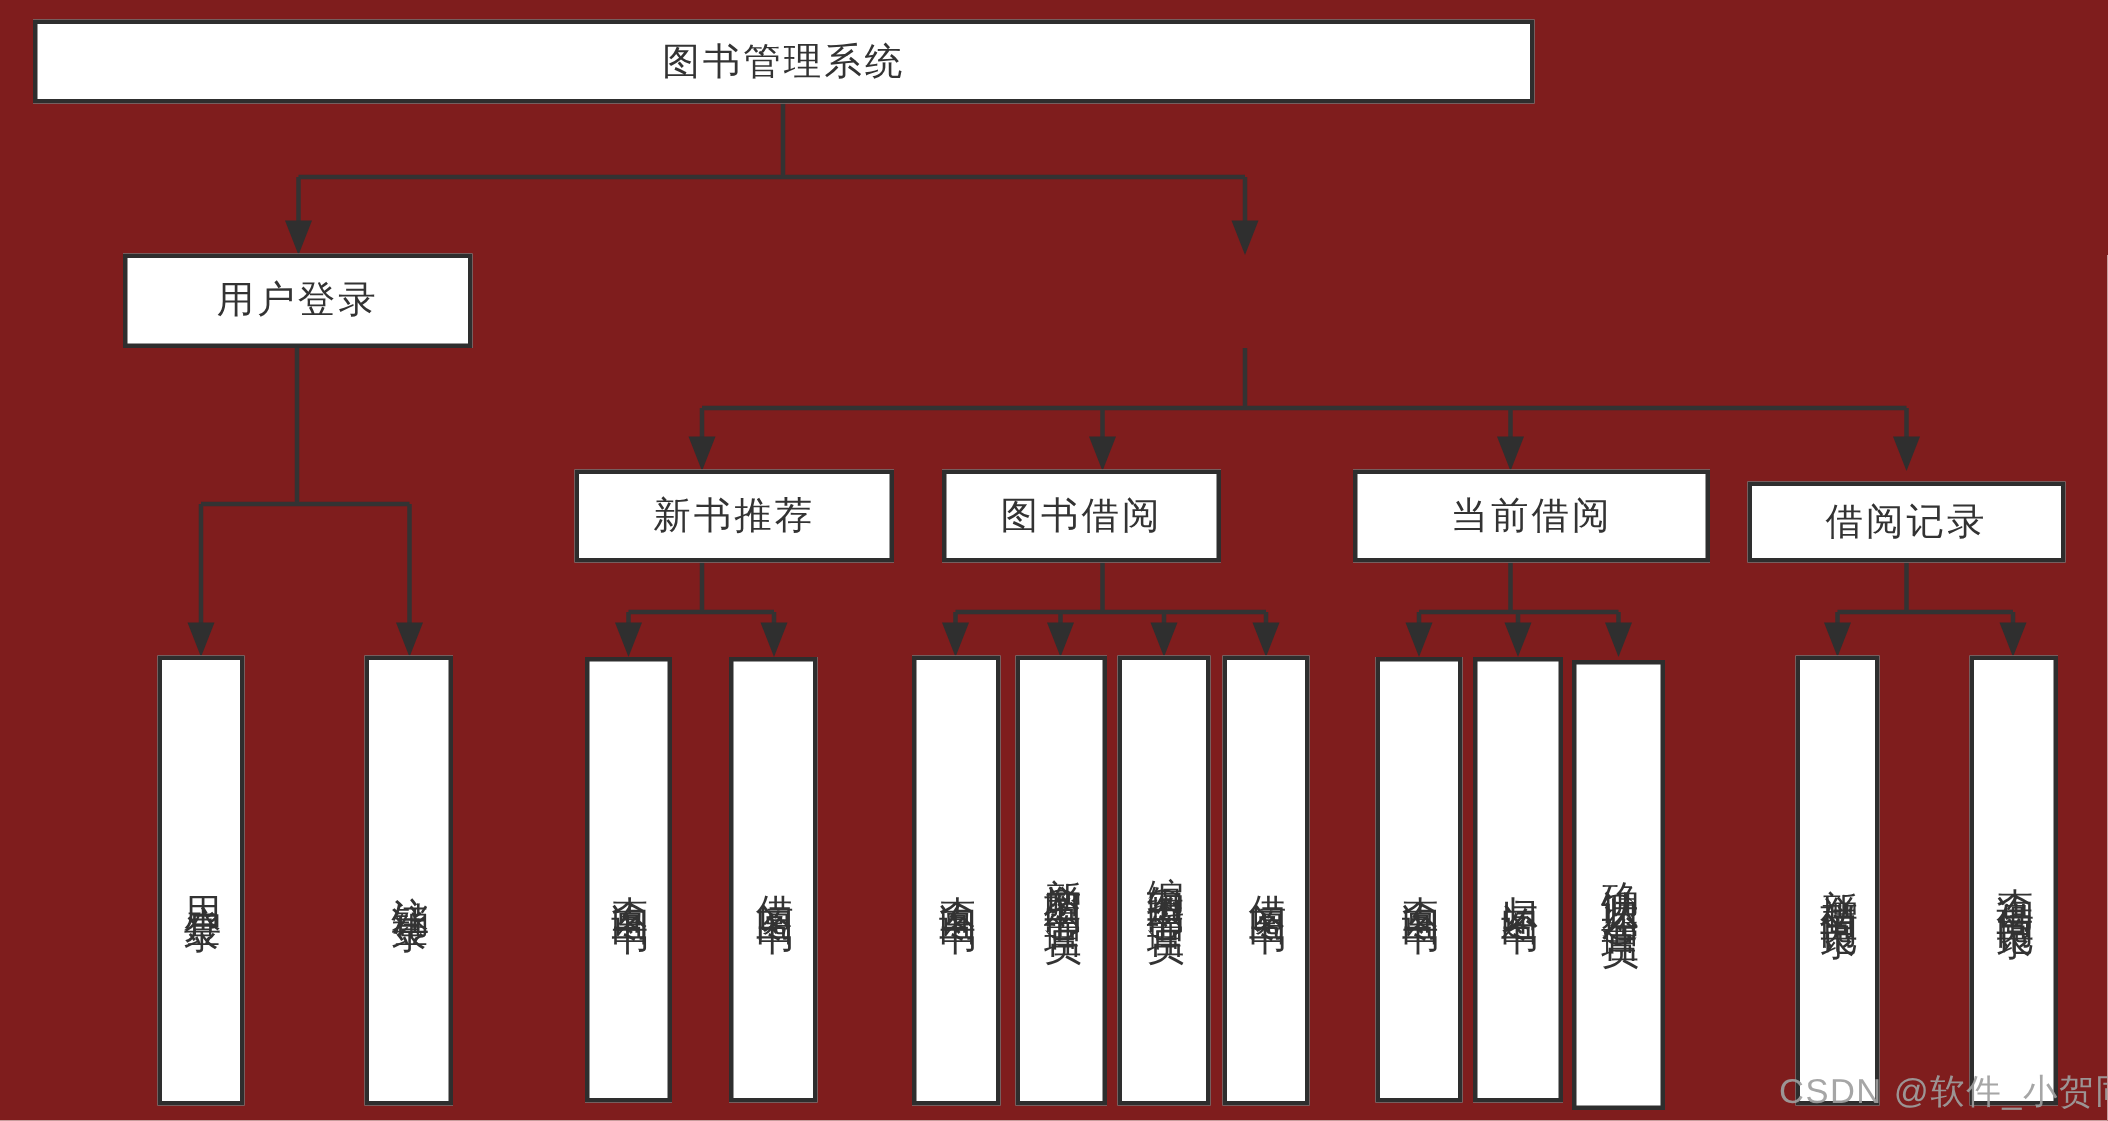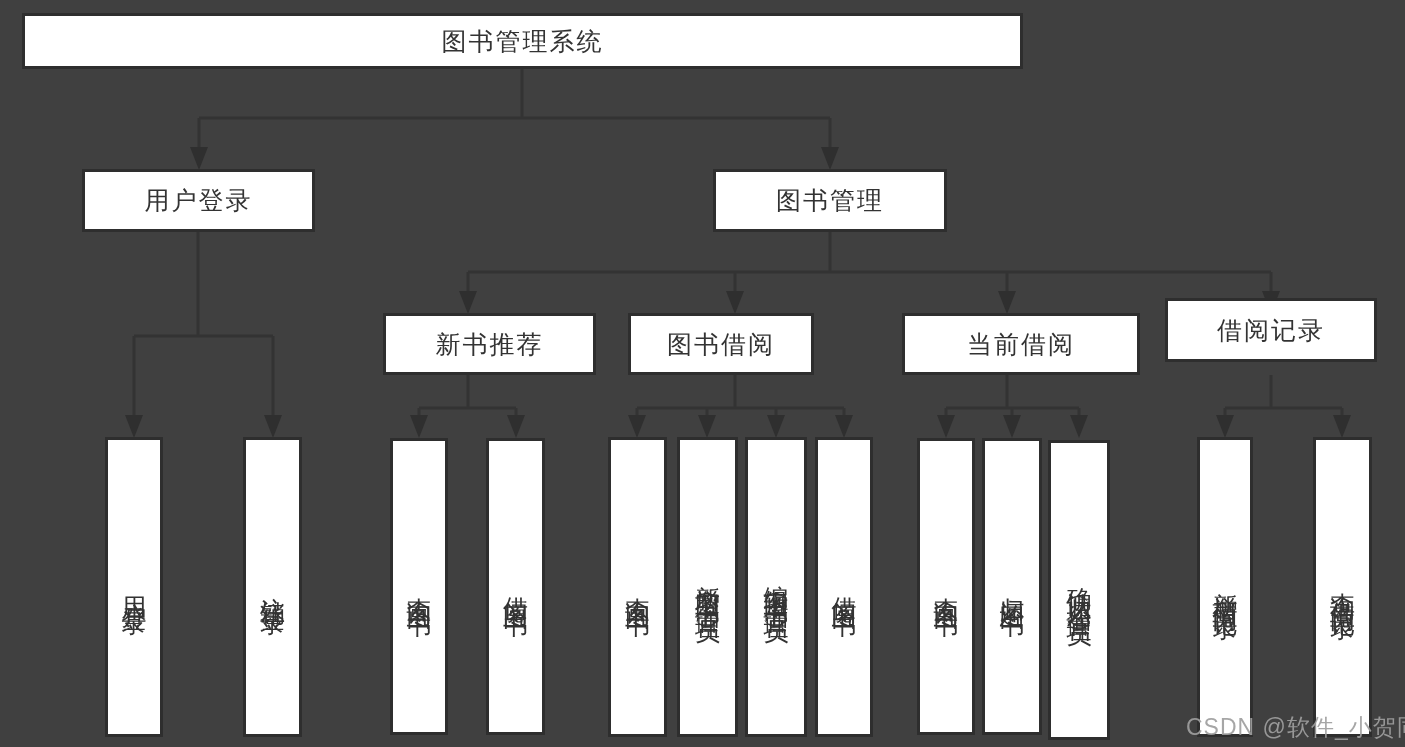--- a/index.html
+++ b/index.html
@@ -1,17 +1,17 @@
 <!DOCTYPE html>
 <html><head>
 <meta charset="utf-8">
 <style>
   html,body{margin:0;padding:0;background:#ffffff;}
   .stage{
-    position:relative;width:1405px;height:747px;background:#404040;overflow:hidden;
+    position:relative;width:1405px;height:747px;background:#7f1d1d;overflow:hidden;
     font-family:"Liberation Sans","DejaVu Sans",sans-serif;color:#333333;text-decoration:underline;
   }
   .stage svg{position:absolute;left:0;top:0;z-index:1;}
   .node{
     position:absolute;box-sizing:border-box;background:#ffffff;
     border:3px solid #2e2e2e;display:flex;align-items:center;justify-content:center;
     z-index:2;
   }
   .hlabel{font-size:25px;letter-spacing:2px;line-height:1;white-space:nowrap;}
   .vtext{
@@ -81,34 +81,31 @@
     </g>
   </svg>
 
   <div class="node" style="left:22px;top:13px;width:1001px;height:56px">
     <span class="hlabel">图书管理系统</span>
   </div>
 
   <div class="node" style="left:82px;top:169px;width:233px;height:63px">
     <span class="hlabel">用户登录</span>
   </div>
-  <div class="node" style="left:713px;top:169px;width:234px;height:63px">
-    <span class="hlabel">图书管理</span>
-  </div>
 
   <div class="node" style="left:383px;top:313px;width:213px;height:62px">
     <span class="hlabel">新书推荐</span>
   </div>
   <div class="node" style="left:628px;top:313px;width:186px;height:62px">
     <span class="hlabel">图书借阅</span>
   </div>
   <div class="node" style="left:902px;top:313px;width:238px;height:62px">
     <span class="hlabel">当前借阅</span>
   </div>
-  <div class="node" style="left:1165px;top:298px;width:212px;height:64px">
+  <div class="node" style="left:1165px;top:321px;width:212px;height:54px">
     <span class="hlabel">借阅记录</span>
   </div>
 
   <div class="node" style="left:105px;top:437px;width:58px;height:300px">
     <span class="vtext">用户登录</span>
   </div>
   <div class="node" style="left:243px;top:437px;width:59px;height:300px">
     <span class="vtext">注销登录</span>
   </div>
 

